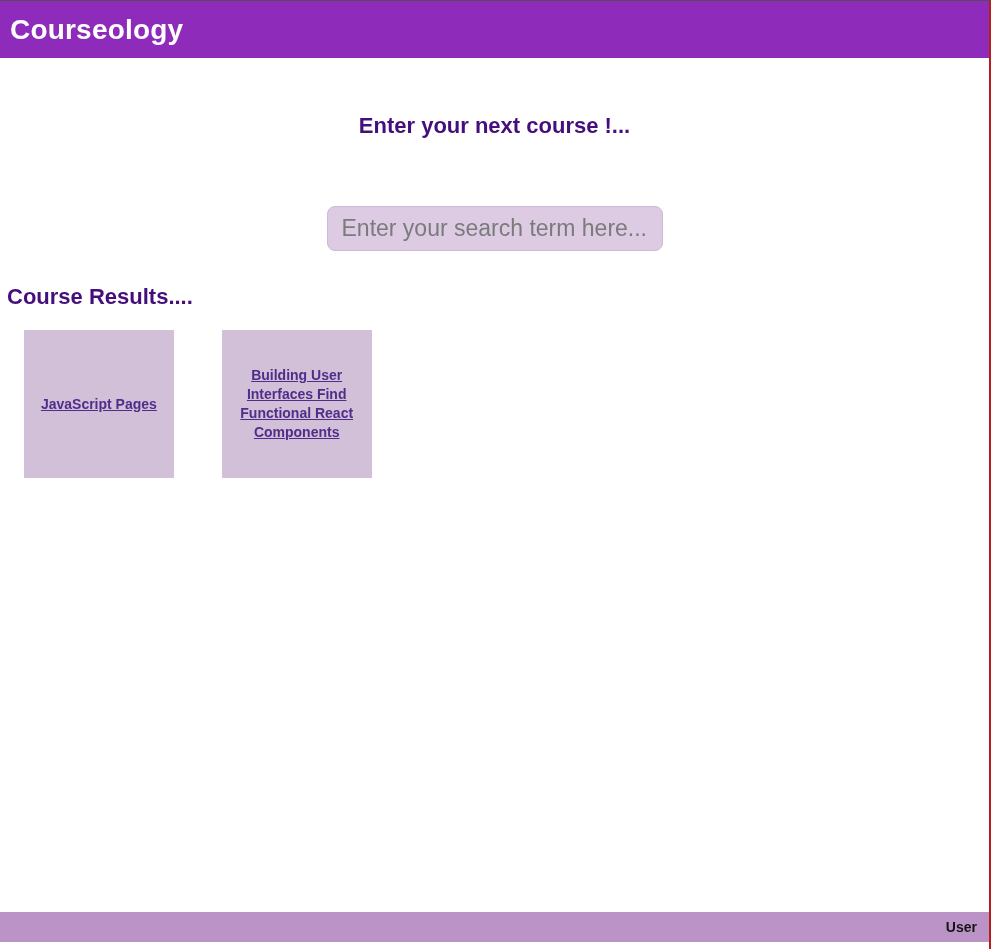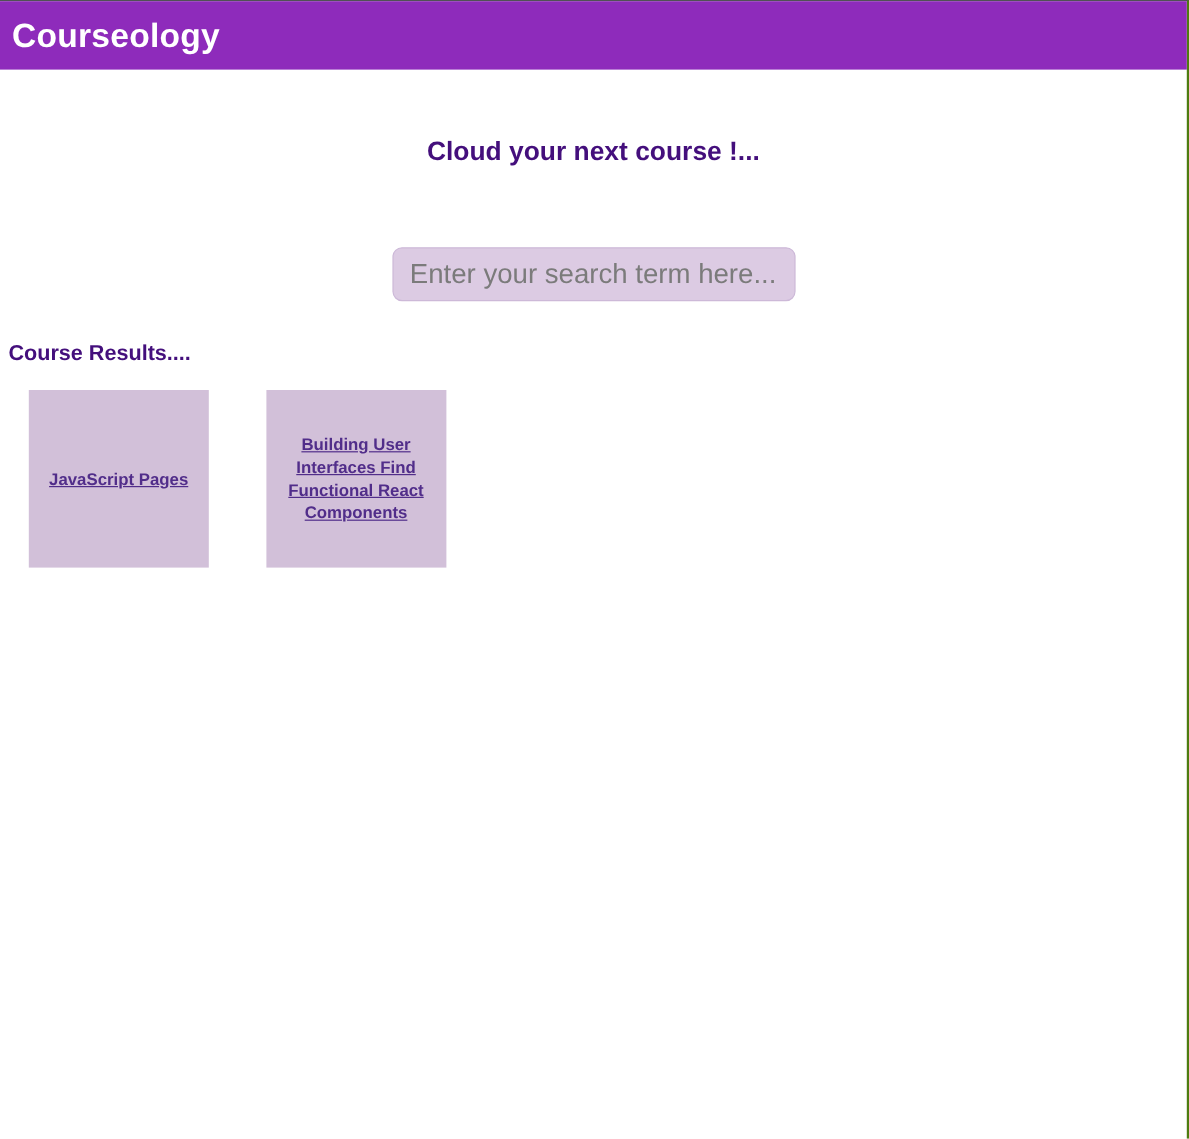--- a/index.html
+++ b/index.html
@@ -10,21 +10,21 @@
     height: 949px;
     overflow: hidden;
   }
   .page {
     width: 991px;
     height: 949px;
     display: flex;
     flex-direction: column;
     background: #ffffff;
     border-top: 1px solid #515155;
-    border-right: 2px solid #4d7c0f;
+    border-right: 2px solid #b91c1c;
   }
   .app-header {
     height: 57px;
     background: #8E2BBB;
     display: flex;
     align-items: center;
     padding: 0 10px;
     flex: 0 0 auto;
   }
   .app-title {
@@ -59,21 +59,21 @@
     font-size: 23px;
     color: #333333;
     outline: none;
   }
   .search-input::placeholder {
     color: #7B7B7B;
     opacity: 1;
   }
   .results-heading {
     margin: 33px 0 0 7px;
-    font-size: 18px;
+    font-size: 22px;
     font-weight: bold;
     color: #440F7C;
   }
   .cards-row {
     margin-top: 20px;
     display: grid;
     grid-template-columns: repeat(5, 1fr);
     justify-items: center;
   }
   .course-card {
@@ -116,21 +116,21 @@
 <body>
 
 <div class="page">
 
   <header class="app-header">
     <span class="app-title">Courseology</span>
   </header>
 
   <main class="main">
 
-    <h1 class="hero-heading">Cloud your next course !...</h1>
+    <h1 class="hero-heading">Enter your next course !...</h1>
 
     <div class="search-wrap">
       <input type="text" class="search-input" placeholder="Enter your search term here..." style="">
     </div>
 
     <h2 class="results-heading">Course Results....</h2>
 
     <div class="cards-row">
 
 
@@ -141,14 +141,17 @@
 
 
       <div class="course-card">
         <a class="course-link">Building User Interfaces Find Functional React Components</a>
       </div>
 
     </div>
 
   </main>
 
+  <footer class="footer-bar">
+    <a class="user-link">User</a>
+  </footer>
 
 </div>
 
 </body></html>

